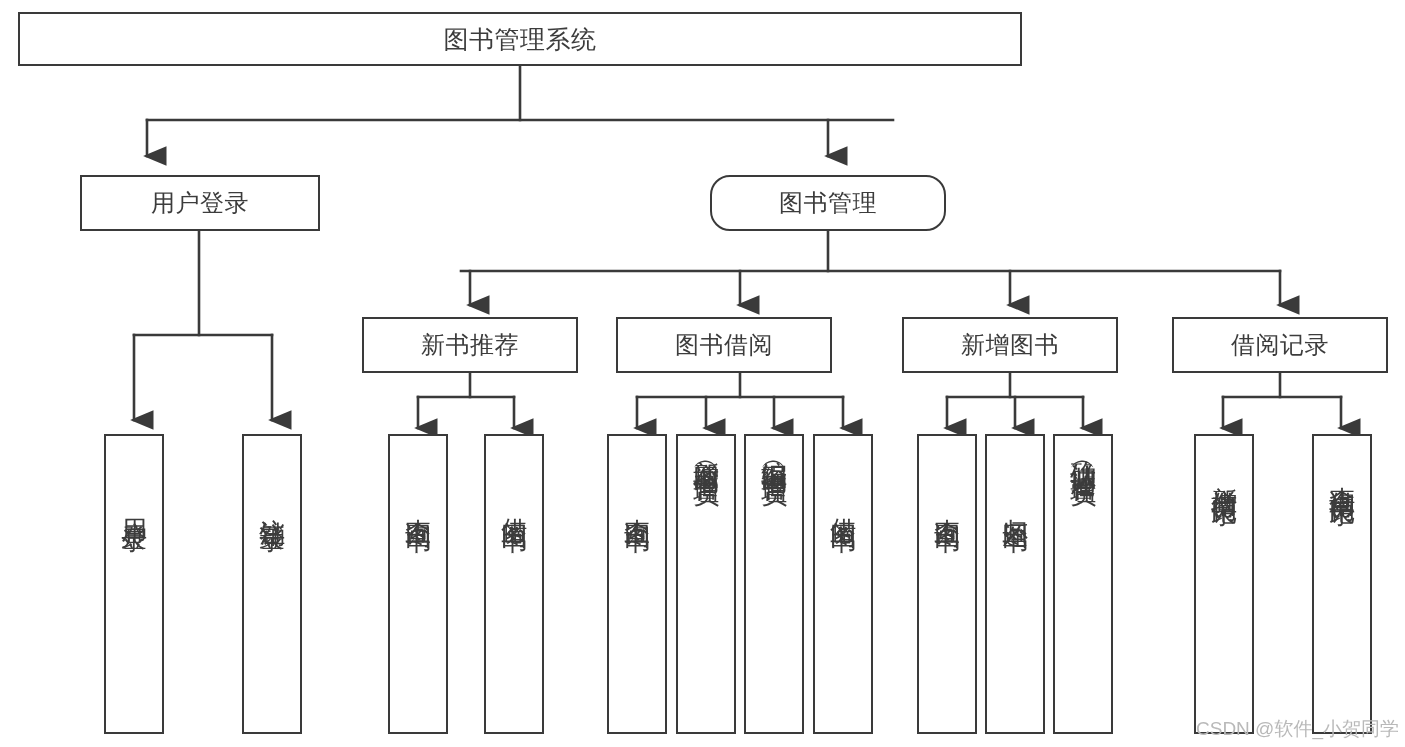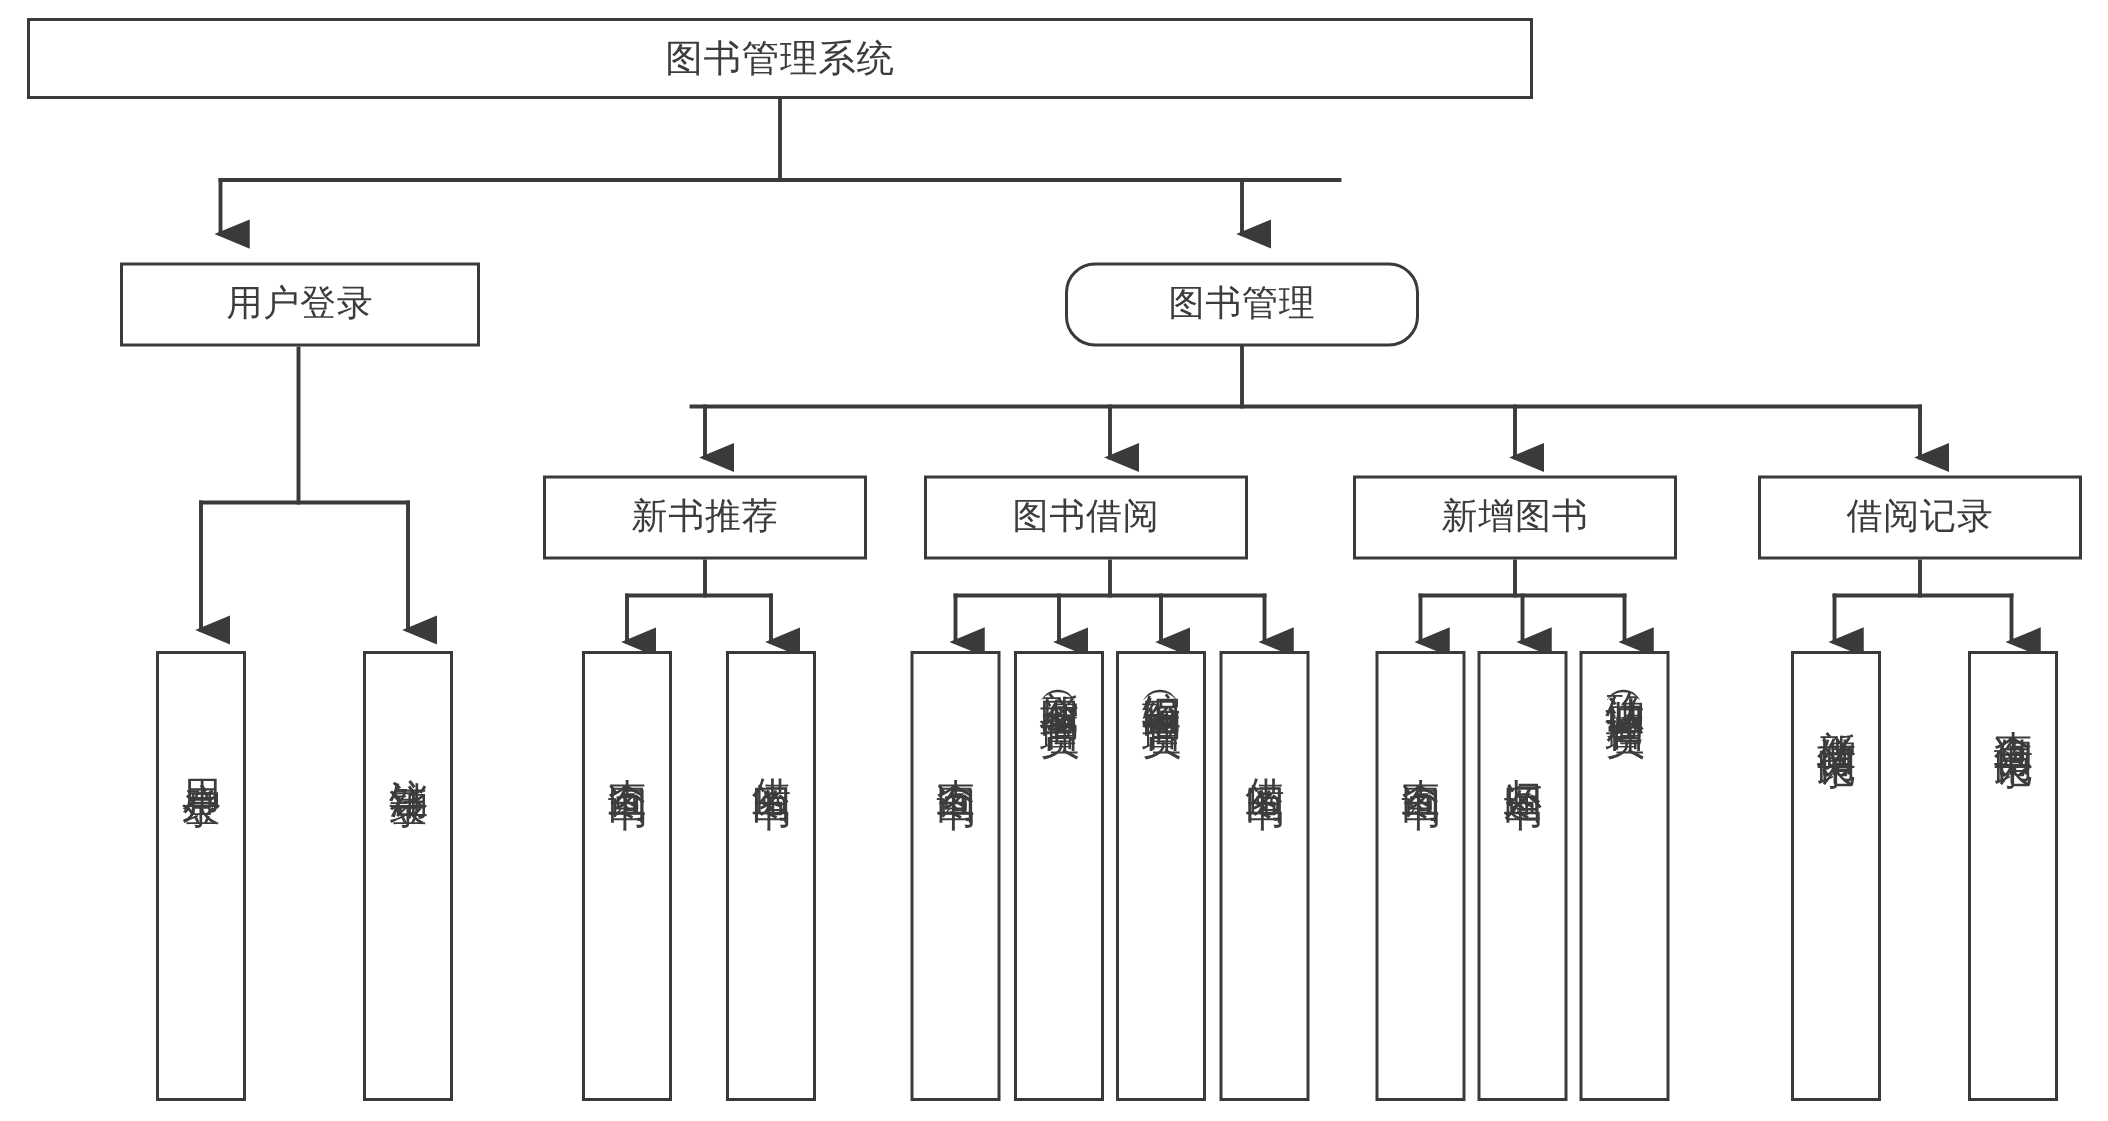--- a/index.html
+++ b/index.html
@@ -187,14 +187,15 @@
     <span class="lbl">确认归还（管理员）</span>
   </div>
 
   <div class="node v" style="left:1194px; top:434px; width:60px; height:300px; padding-top:30px;">
     <span class="lbl">新增借阅记录</span>
   </div>
   <div class="node v" style="left:1312px; top:434px; width:60px; height:300px; padding-top:30px;">
     <span class="lbl">查询借阅记录</span>
   </div>
 
+  <div class="watermark" style="left:1196px; top:716px;">CSDN @软件_小贺同学</div>
 
 </div>
 
 </body></html>

